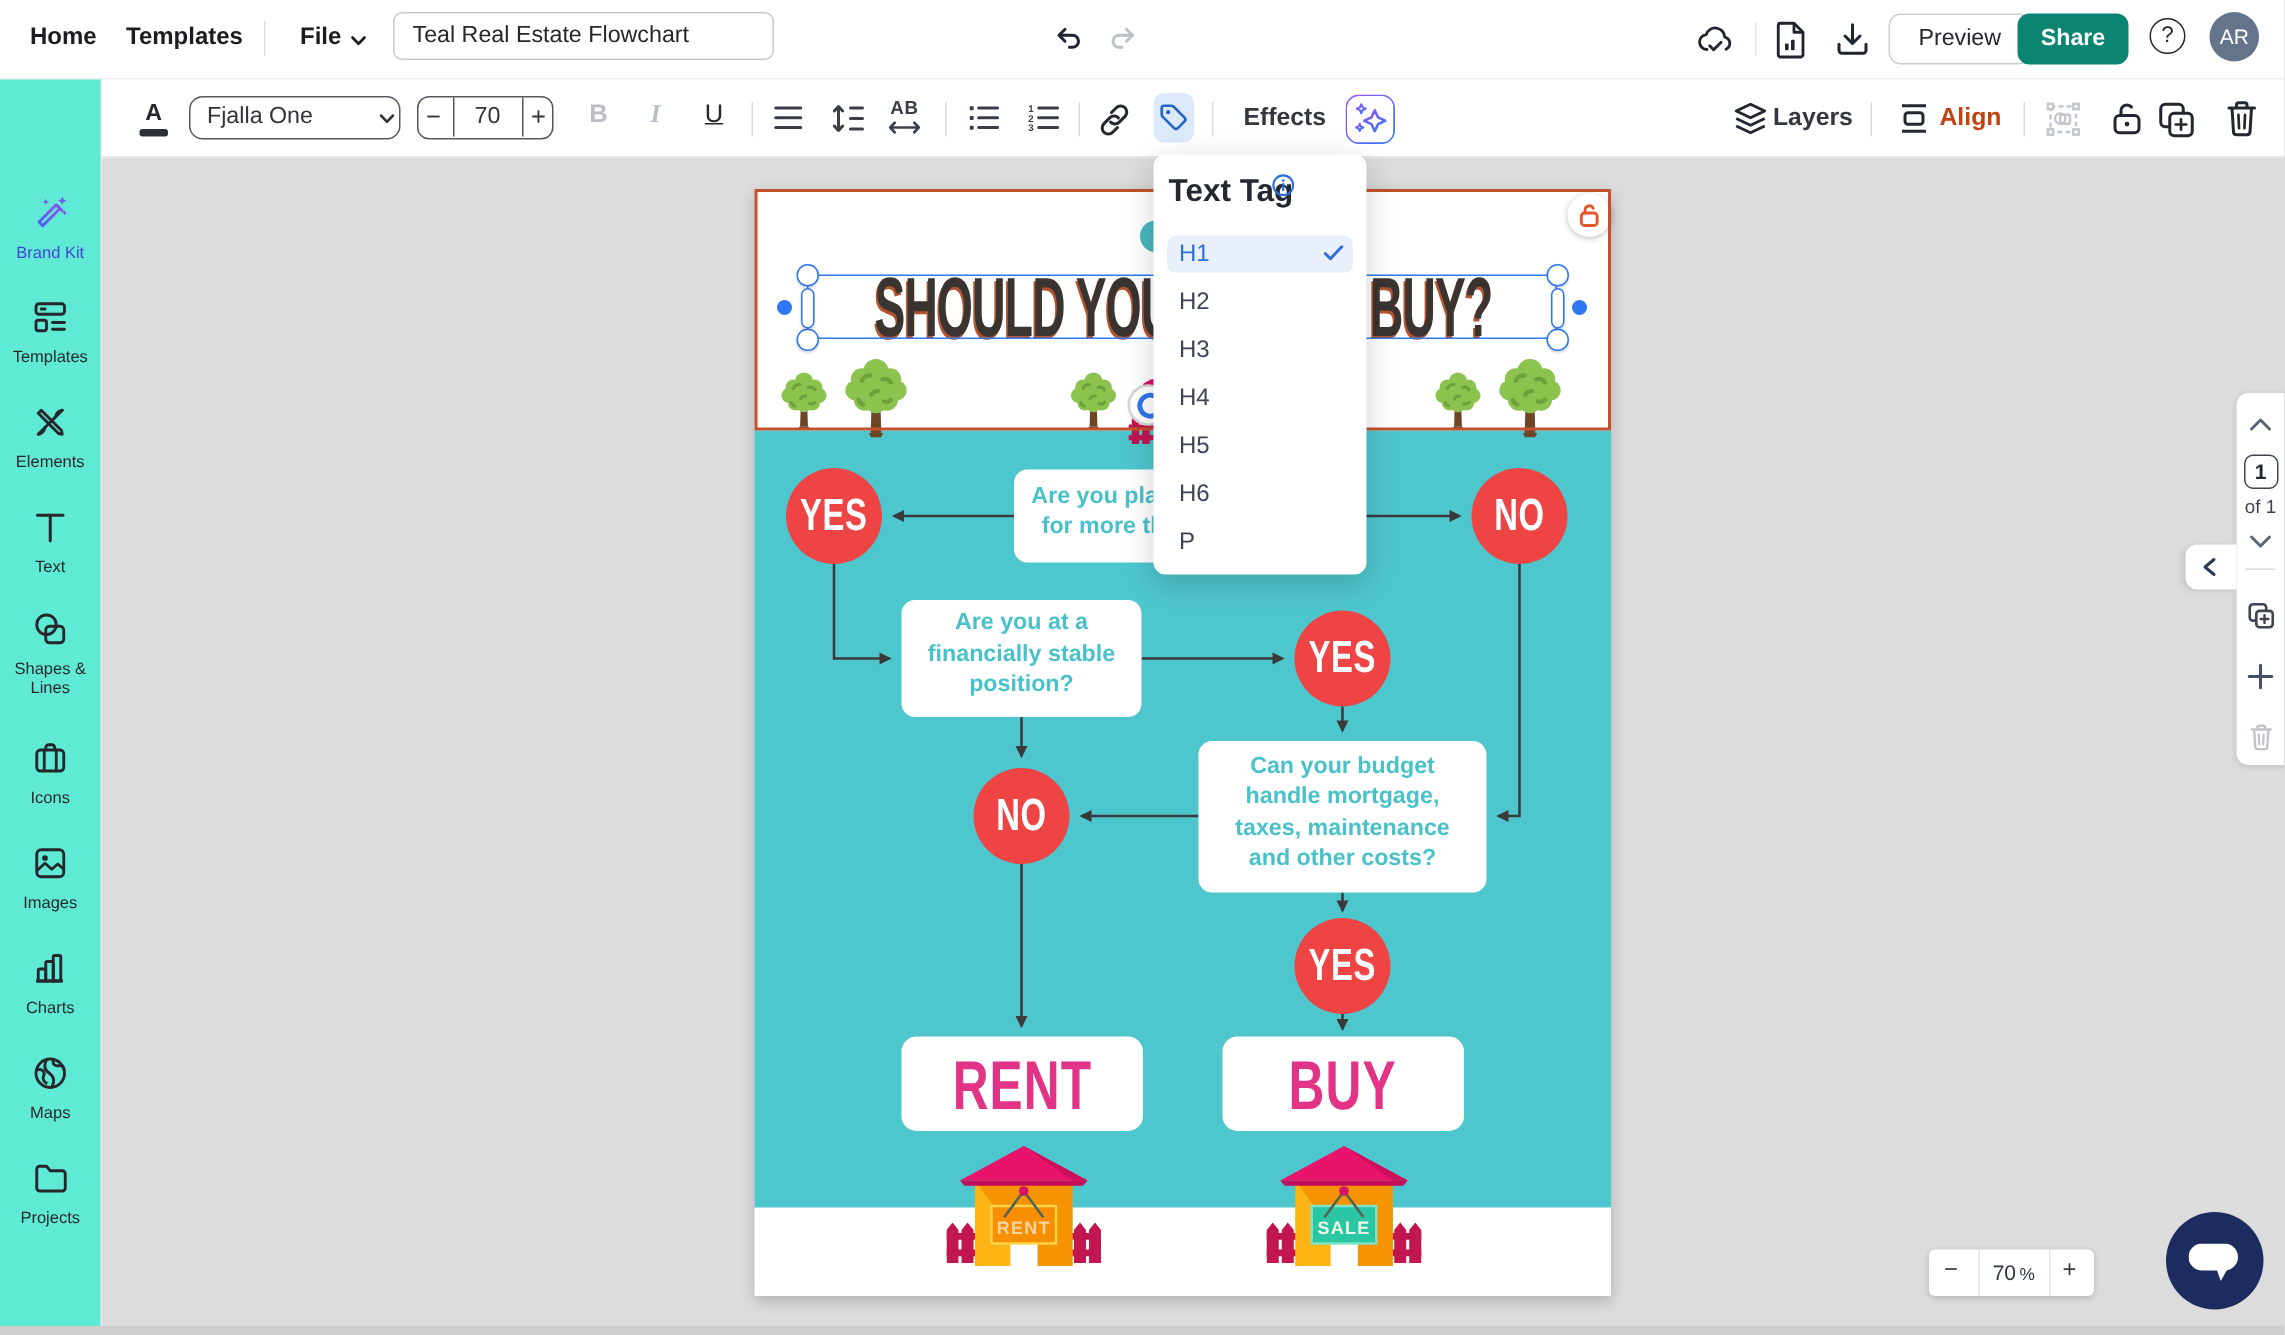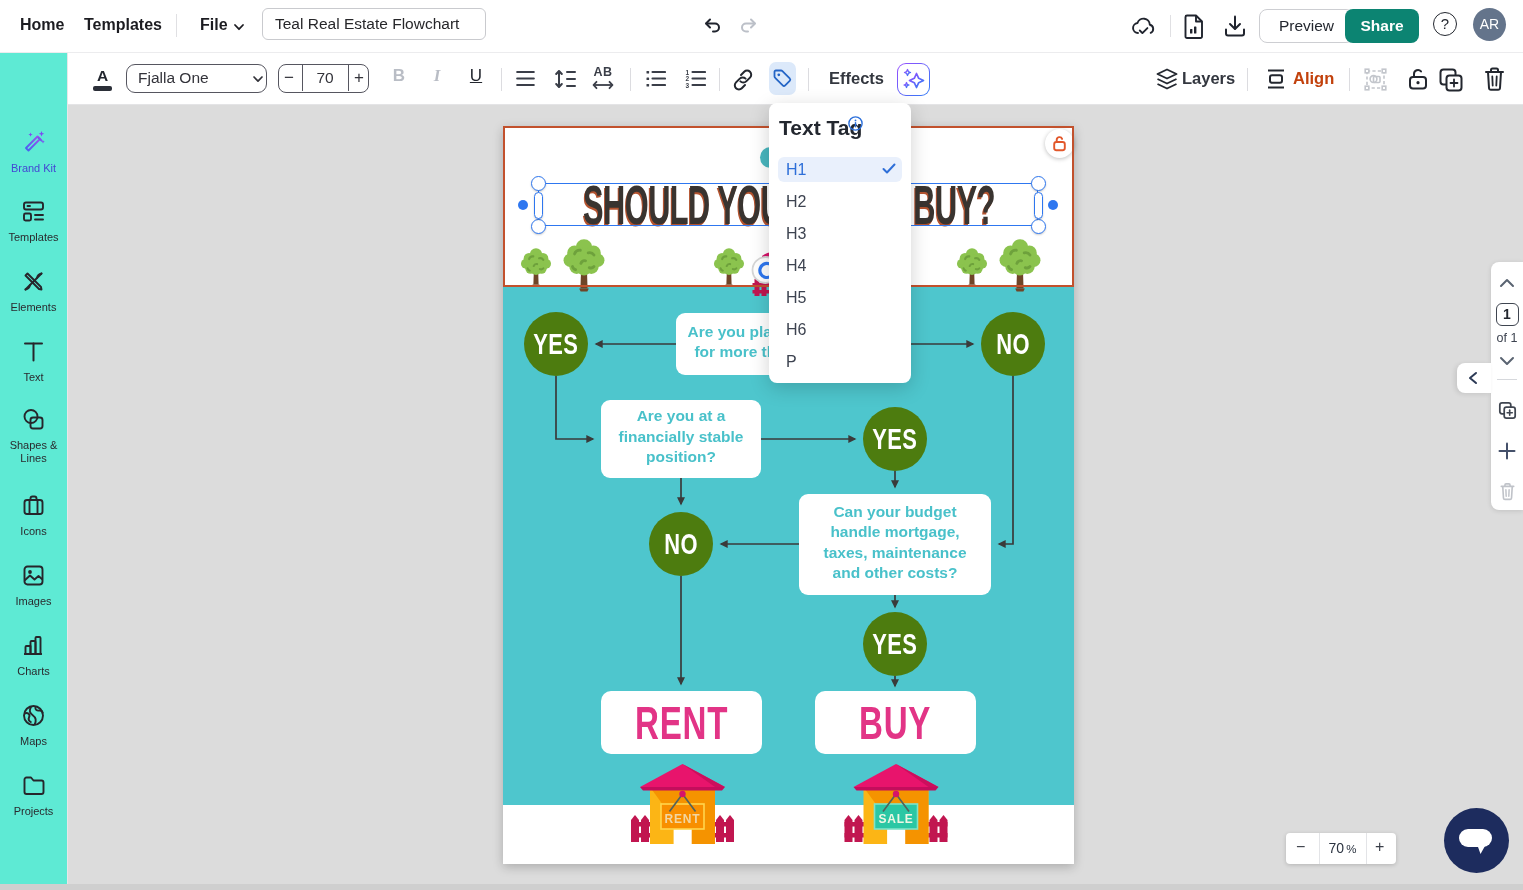--- a/index.html
+++ b/index.html
@@ -2,35 +2,35 @@
 <html><head>
 <meta charset="utf-8">
 <style>
   * { margin:0; padding:0; box-sizing:border-box; }
   html,body { width:1523px; height:890px; overflow:hidden; }
   body { font-family:"Liberation Sans", sans-serif; position:relative; background:#dcdcdc; }
   .abs { position:absolute; }
   
   #header { position:absolute; left:0; top:0; width:1523px; height:53px; background:#fff; border-bottom:1px solid #ececee; z-index:30; }
   .htxt { position:absolute; font-weight:700; font-size:16px; color:#1c1c21; top:16px; }
-  #titlebox { position:absolute; left:262px; top:8px; width:224px; height:32px; border:1px solid #c9cace; border-radius:6px; font-size:15.5px; color:#27272a; line-height:30px; padding-left:12px; }
+  #titlebox { position:absolute; left:262px; top:8px; width:254px; height:32px; border:1px solid #c9cace; border-radius:6px; font-size:15.5px; color:#27272a; line-height:30px; padding-left:12px; }
   .vdiv { position:absolute; width:1px; background:#e0e0e3; }
   .btn { position:absolute; border-radius:8px; font-size:15.5px; text-align:center; }
   
   #toolbar { position:absolute; left:68px; top:53px; width:1455px; height:52px; background:#fff; border-bottom:1px solid #e4e4e6; z-index:29; }
   .tdiv { position:absolute; top:15px; height:23px; width:1px; background:#dcdce0; }
   
   #sidebar { position:absolute; left:0; top:53px; width:68px; height:837px; background:#5eead4; border-right:1px solid #e7e7e9; z-index:31; }
   .sitem { position:absolute; left:0; width:67px; text-align:center; }
   .sitem .lbl { font-size:11px; color:#2a2a2e; margin-top:3px; line-height:13px; }
   
   #page { position:absolute; left:503px; top:126px; width:571px; height:738px; background:#fff; box-shadow:0 3px 10px rgba(0,0,0,0.22); z-index:1; }
   #teal { position:absolute; left:0; top:161px; width:571px; height:518px; background:#4ec6cd; }
   #selband { position:absolute; left:503px; top:126px; width:571px; height:161px; border:2px solid #c2512d; z-index:6; }
-  .circle { position:absolute; width:64px; height:64px; border-radius:50%; background:#4d7c0f; color:#fff; display:flex; align-items:center; justify-content:center; z-index:3; }
+  .circle { position:absolute; width:64px; height:64px; border-radius:50%; background:#ef4444; color:#fff; display:flex; align-items:center; justify-content:center; z-index:3; }
   .circle span { font-weight:700; font-size:30px; letter-spacing:0.5px; transform:scaleX(0.73); }
   .wbox { position:absolute; background:#fff; border-radius:9px; display:flex; align-items:center; justify-content:center; text-align:center; z-index:3; }
   .wbox .t { color:#49c1ca; font-weight:700; font-size:15.5px; line-height:20.5px; transform:translateY(-2.5px); }
   .endbox { position:absolute; background:#fff; border-radius:10px; display:flex; align-items:center; justify-content:center; z-index:3; }
   .endbox span { color:#e23486; font-weight:700; font-size:46px; transform:scaleX(0.72); letter-spacing:1px; }
   
   #rpanel { position:absolute; left:1491px; top:262px; width:32px; height:248px; background:#fff; border-radius:8px 0 0 8px; box-shadow:0 1px 5px rgba(0,0,0,0.12); z-index:20; }
   #collapsetab { position:absolute; left:1457px; top:363px; width:34px; height:30px; background:#fff; border-radius:8px 0 0 8px; box-shadow:-2px 1px 5px rgba(0,0,0,0.10); z-index:20; }
   #zoomctl { position:absolute; left:1286px; top:833px; width:110px; height:31px; background:#fff; border-radius:4px; box-shadow:0 1px 4px rgba(0,0,0,0.18); z-index:20; display:flex; }
   #chatbtn { position:absolute; left:1444px; top:808px; width:65px; height:65px; border-radius:50%; background:#1d2c5e; z-index:21; }

